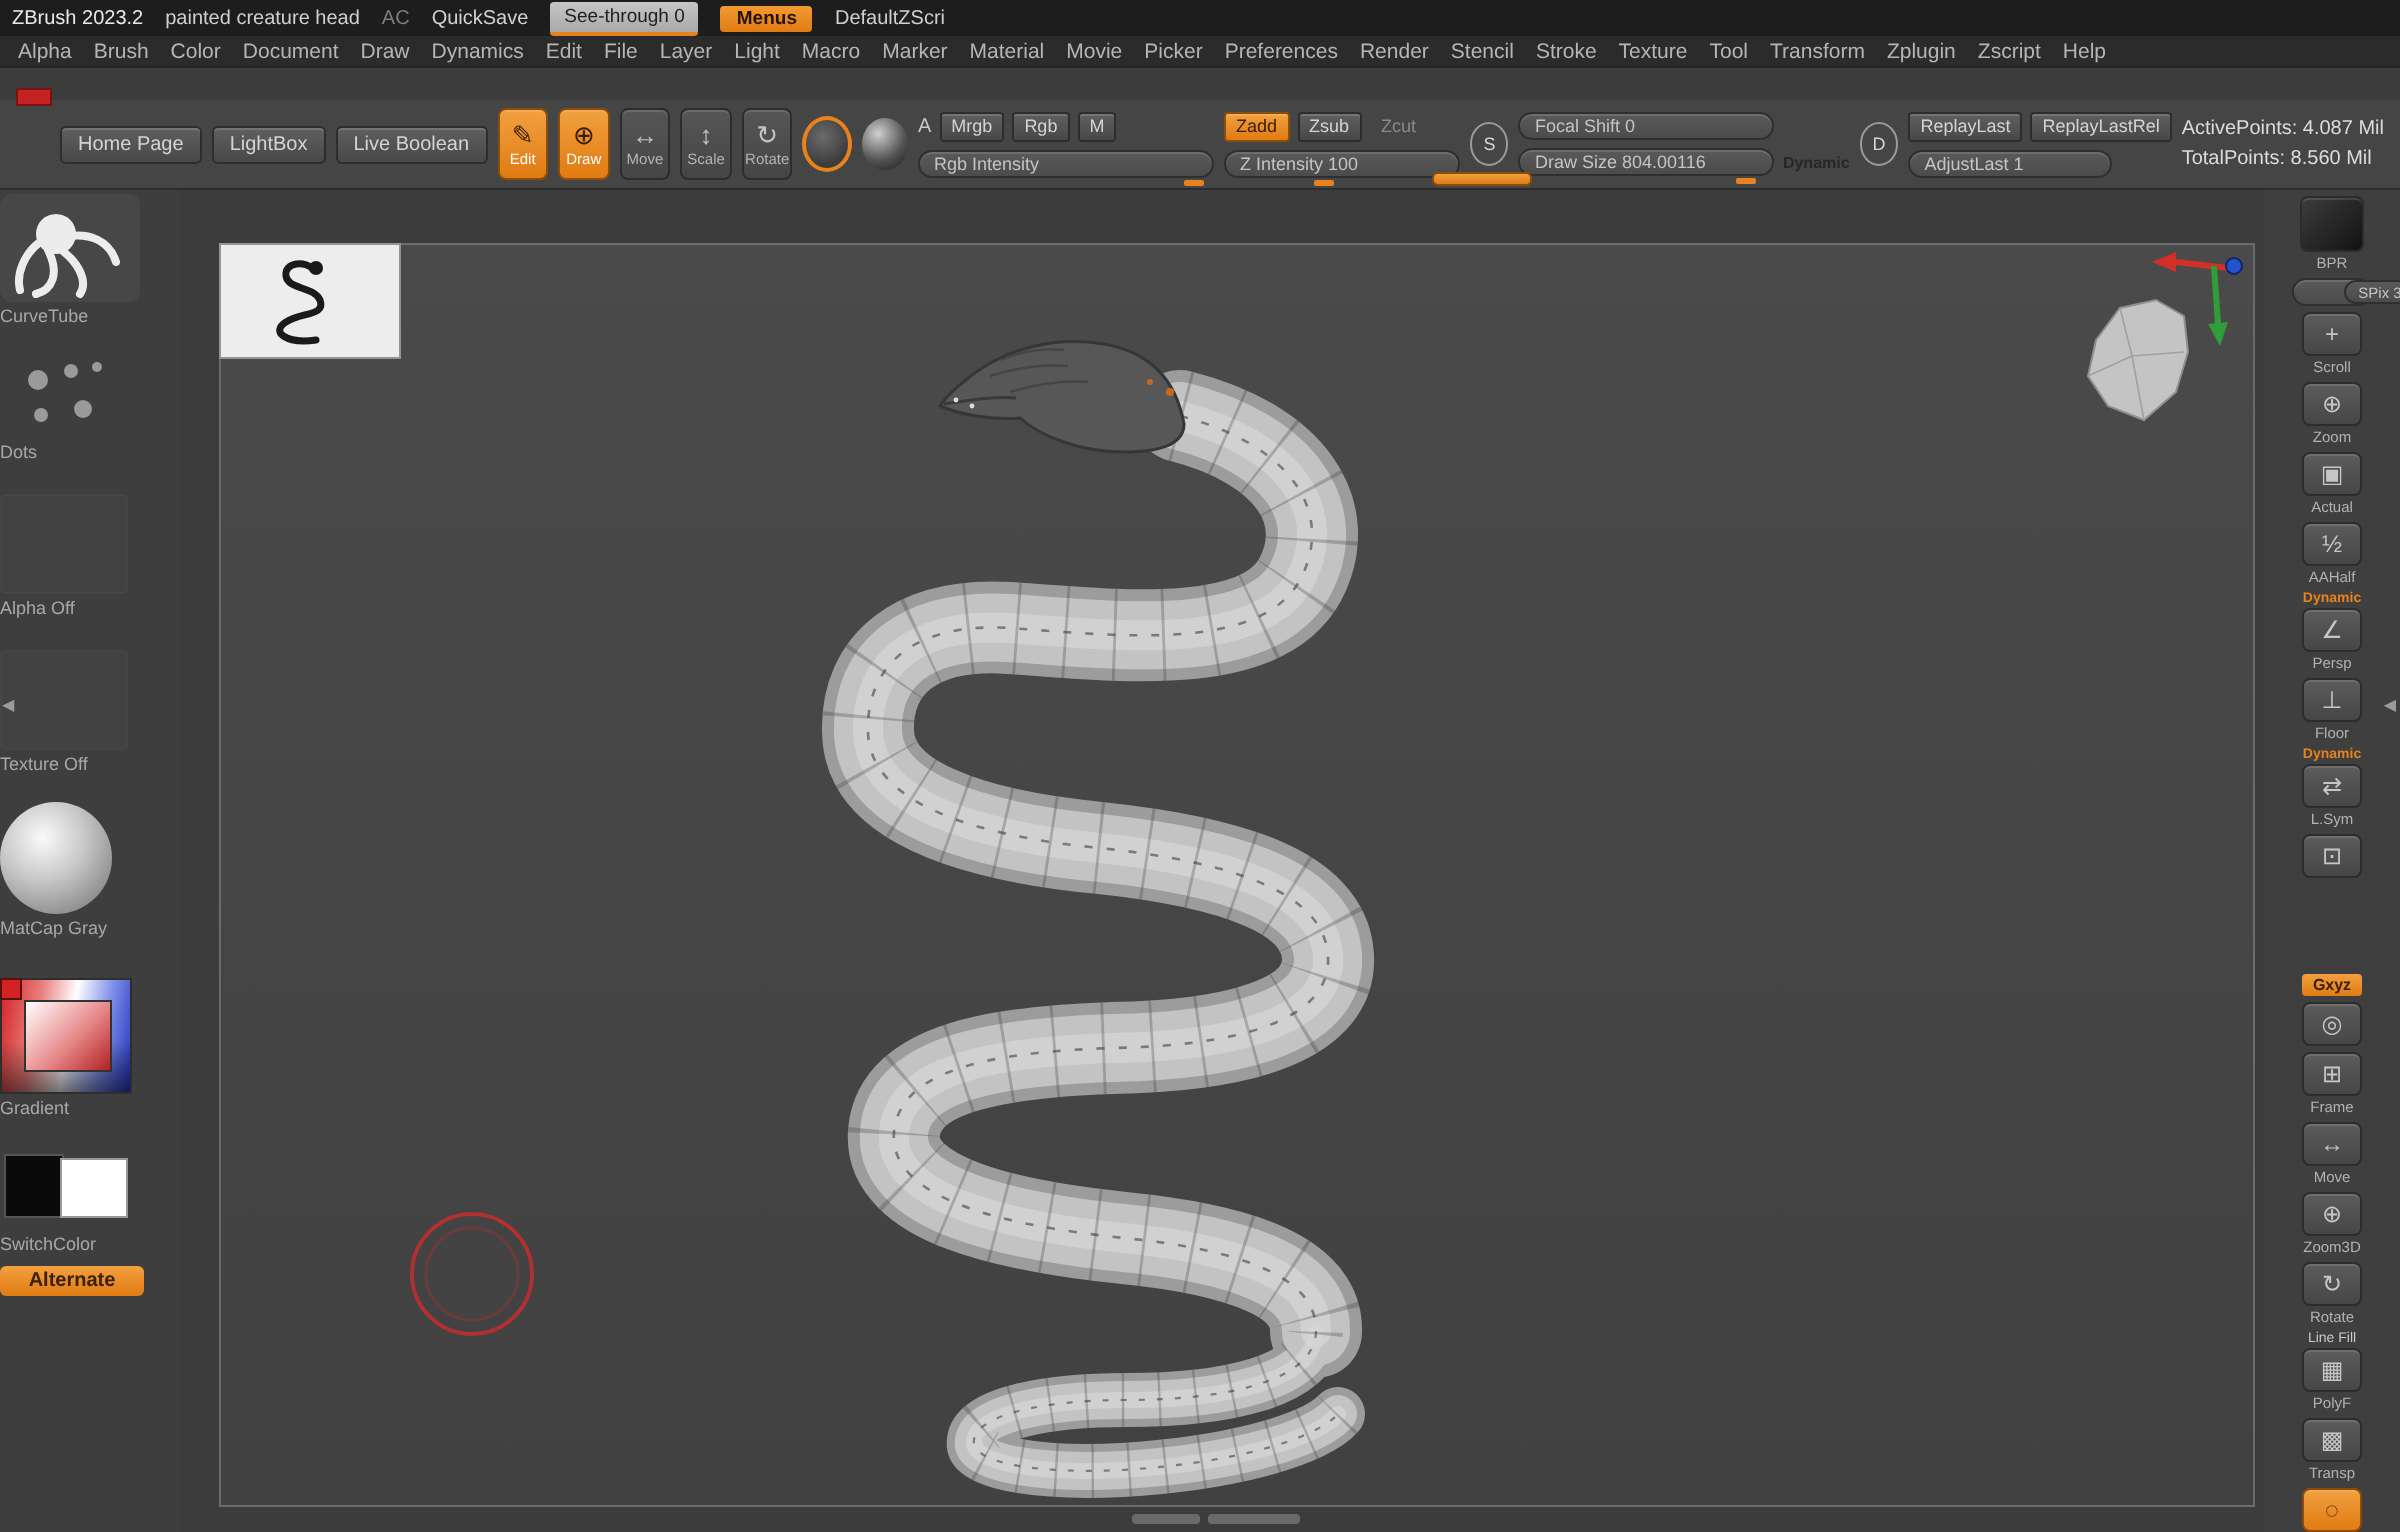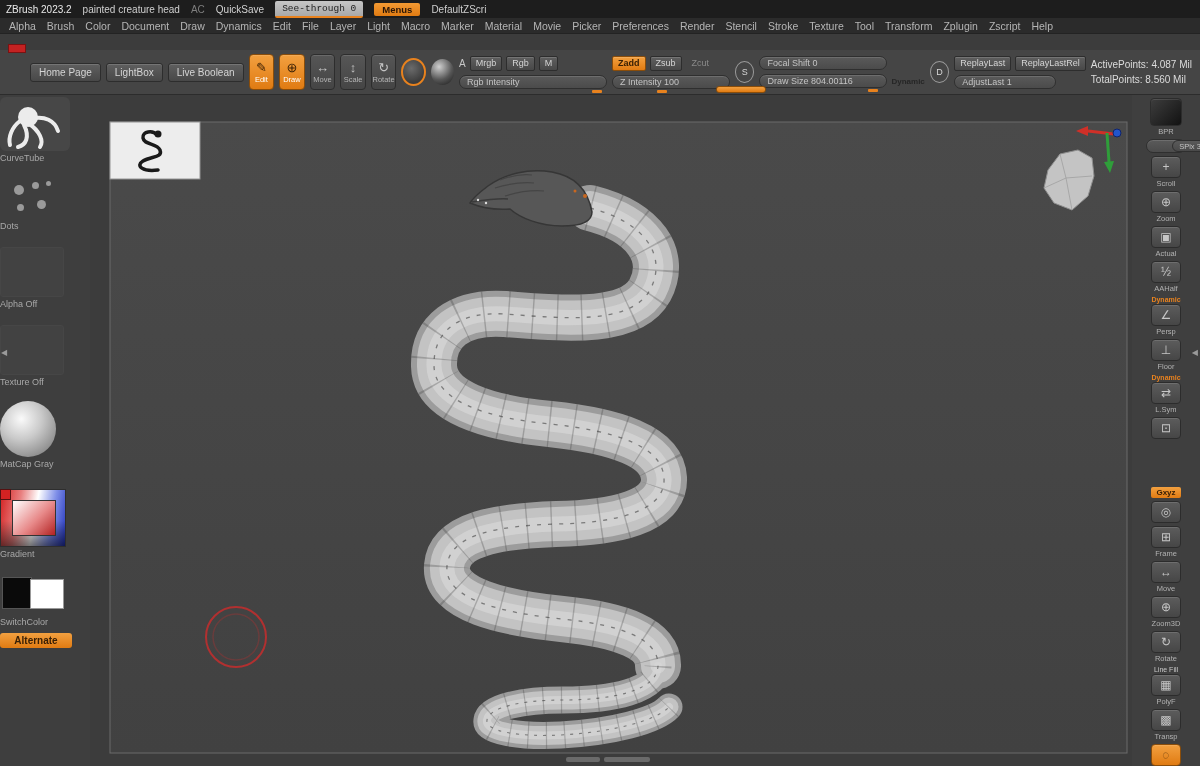--- a/index.html
+++ b/index.html
@@ -9,21 +9,21 @@
 
   
   .titlebar { position:absolute; left:0; top:0; width:1200px; height:18px; background:#1d1d1d;
               display:flex; align-items:center; gap:11px; padding:0 6px; white-space:nowrap; }
   .tb-app { font-size:10px; color:#e9e9e9; }
   .tb-doc { font-size:10px; color:#cfcfcf; }
   .tb-stats { font-size:10px; color:#b0b0b0; flex:1; overflow:hidden; text-overflow:ellipsis; }
   .tb-ac { font-size:10px; color:#7e7e7e; }
   .tb-quicksave { font-size:10px; color:#d2d2d2; }
   .tb-seethrough { font-size:9.5px; color:#1f1f1f; background:linear-gradient(#c6c6c6,#a9a9a9);
-                   padding:2px 7px; border-radius:2px; border-bottom:2px solid #e8821e;font-family:Liberation Mono, monospace; }
+                   padding:2px 7px; border-radius:2px; border-bottom:2px solid #e8821e; }
   .tb-menus { font-size:9.5px; color:#2a1505; font-weight:bold; background:linear-gradient(#f39a33,#e07b12);
               padding:1px 8px; border-radius:2px; }
   .tb-zscript { font-size:10px; color:#cfcfcf; }
 
   
   .menubar { position:absolute; left:0; top:18px; width:1200px; height:16px; background:#2b2b2b;
              border-bottom:1px solid #232323; display:flex; align-items:center; gap:11px;
              padding:0 9px; overflow:hidden; white-space:nowrap; }
   .menu-item { font-size:10.5px; color:#b5b5b5; cursor:default; }
 
@@ -36,21 +36,21 @@
 
   
   .topshelf { position:absolute; left:0; top:50px; width:1200px; height:45px; background:#454545;
               border-bottom:1px solid #2c2c2c; display:flex; align-items:center; gap:5px;
               padding:0 8px 0 30px; white-space:nowrap; overflow:hidden; }
   .btn { display:inline-flex; align-items:center; justify-content:center;
          background:linear-gradient(#5f5f5f,#484848); border:1px solid #2d2d2d; border-radius:3px;
          color:#d4d4d4; font-size:10px; padding:3px 8px; box-shadow:inset 0 1px 0 rgba(255,255,255,.14);
          cursor:default; }
   .btn.sm { padding:0 5px; height:15px; font-size:9px; border-radius:2px; }
-  .btn.orange { background:linear-gradient(#f2a040,#e07b12); color:#3a2005; font-weight:bold; border-color:#8a4d0a;text-align:right; }
+  .btn.orange { background:linear-gradient(#f2a040,#e07b12); color:#3a2005; font-weight:normal; border-color:#8a4d0a;text-align:right; }
   .btn.ghosted { background:none; border-color:transparent; box-shadow:none; color:#8a8a8a; }
   .iconbtn { width:29px; height:36px; border-radius:4px; border:1px solid #2d2d2d;
              background:linear-gradient(#565656,#454545); display:inline-flex; flex-direction:column;
              align-items:center; justify-content:center; box-shadow:inset 0 1px 0 rgba(255,255,255,.12); cursor:default; }
   .iconbtn .ib-glyph { font-size:13px; line-height:14px; color:#c3c3c3; }
   .iconbtn .ib-label { font-size:7.5px; color:#b4b4b4; }
   .iconbtn.active { background:linear-gradient(#f2a040,#e07b12); border-color:#8a4d0a; }
   .iconbtn.active .ib-glyph { color:#3a2005; }
   .iconbtn.active .ib-label { color:#fff; }
   .ring-icon { width:28px; height:28px; border-radius:50%; border:2px solid #e8821e;

